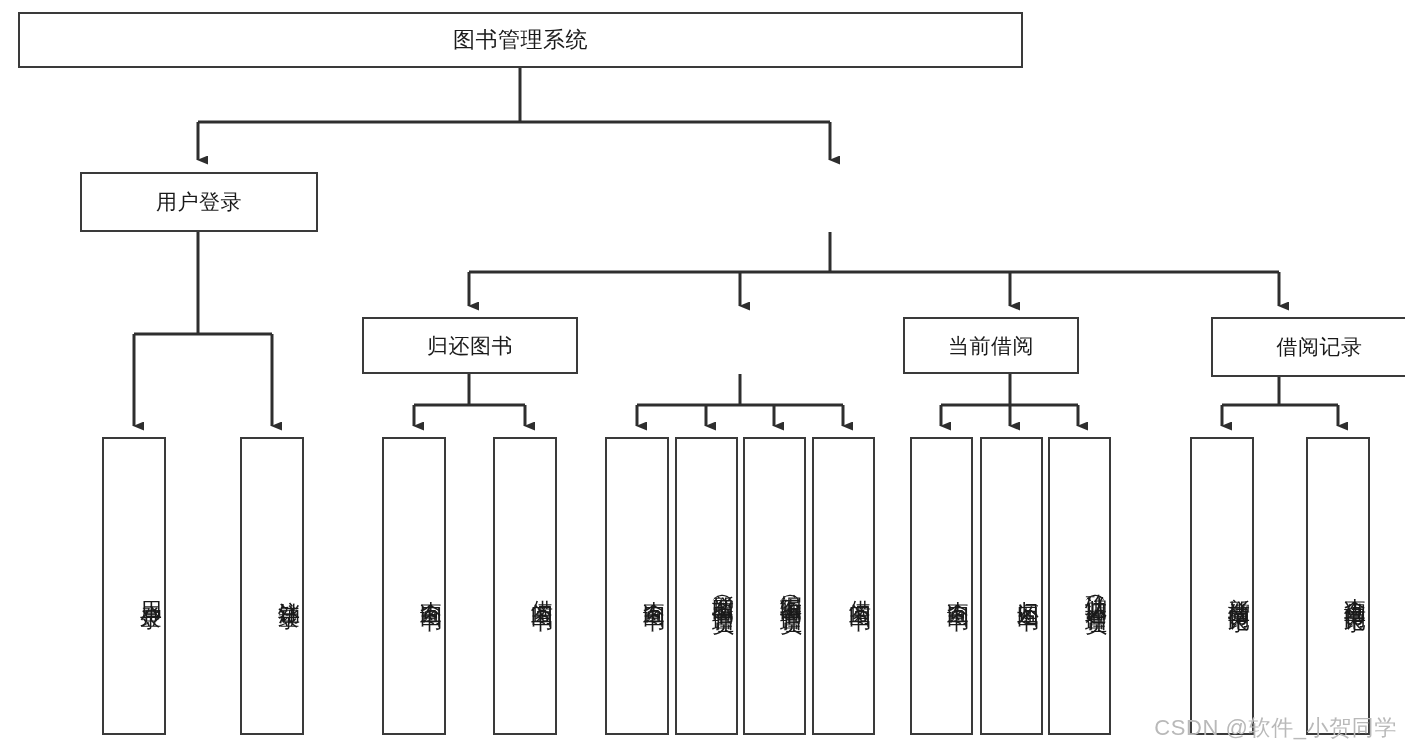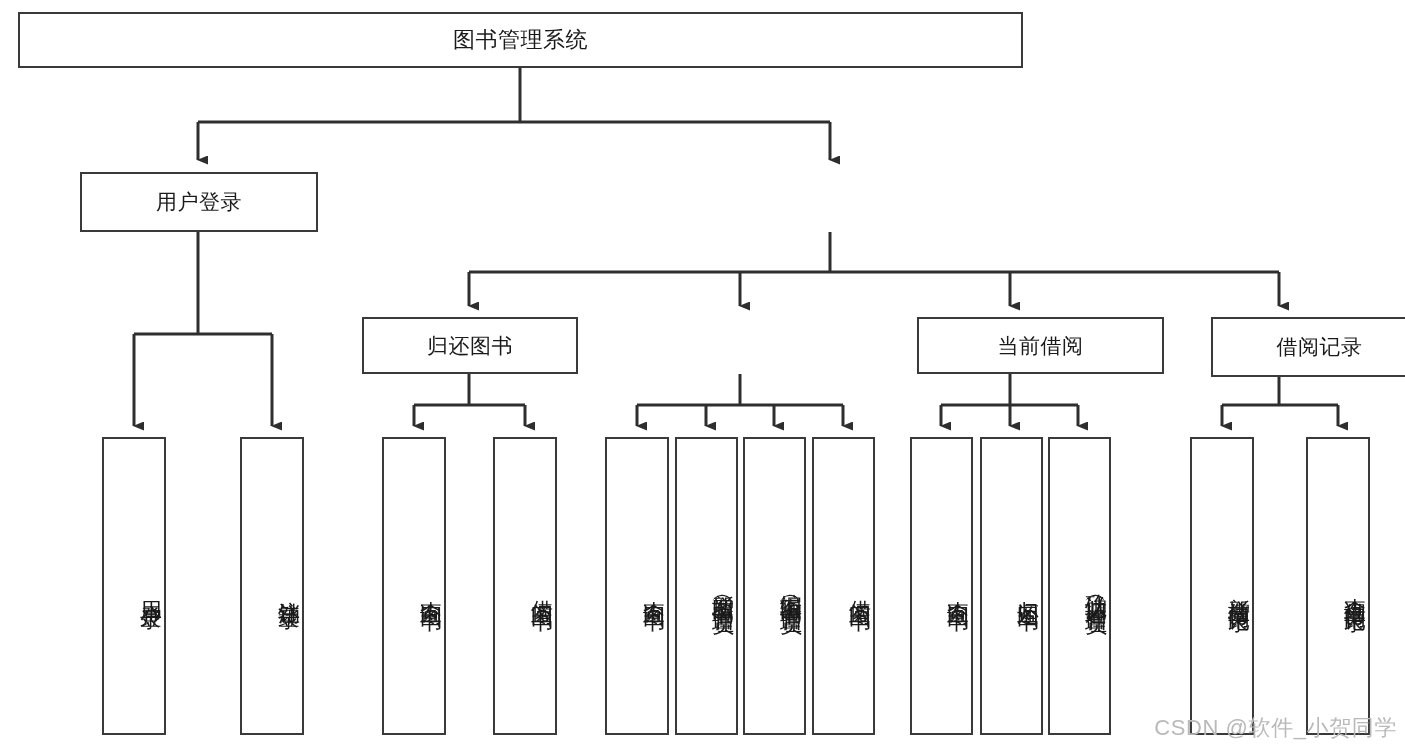--- a/index.html
+++ b/index.html
@@ -128,21 +128,21 @@
     <span>图书管理系统</span>
   </div>
 
   <div class="node horiz" style="left:80px; top:172px; width:238px; height:60px;">
     <span>用户登录</span>
   </div>
 
   <div class="node horiz" style="left:362px; top:317px; width:216px; height:57px;">
     <span>归还图书</span>
   </div>
-  <div class="node horiz" style="left:903px; top:317px; width:247px; height:57px;margin-left:14px;">
+  <div class="node horiz" style="left:903px; top:317px; width:176px; height:57px;">
     <span>当前借阅</span>
   </div>
   <div class="node horiz" style="left:1171px; top:317px; width:217px; height:60px;margin-left:40px;">
     <span>借阅记录</span>
   </div>
 
   <div class="node vert" style="left:102px; top:437px; width:64px; height:298px;">
     <span class="vtext">用户登录</span>
   </div>
   <div class="node vert" style="left:240px; top:437px; width:64px; height:298px;">

